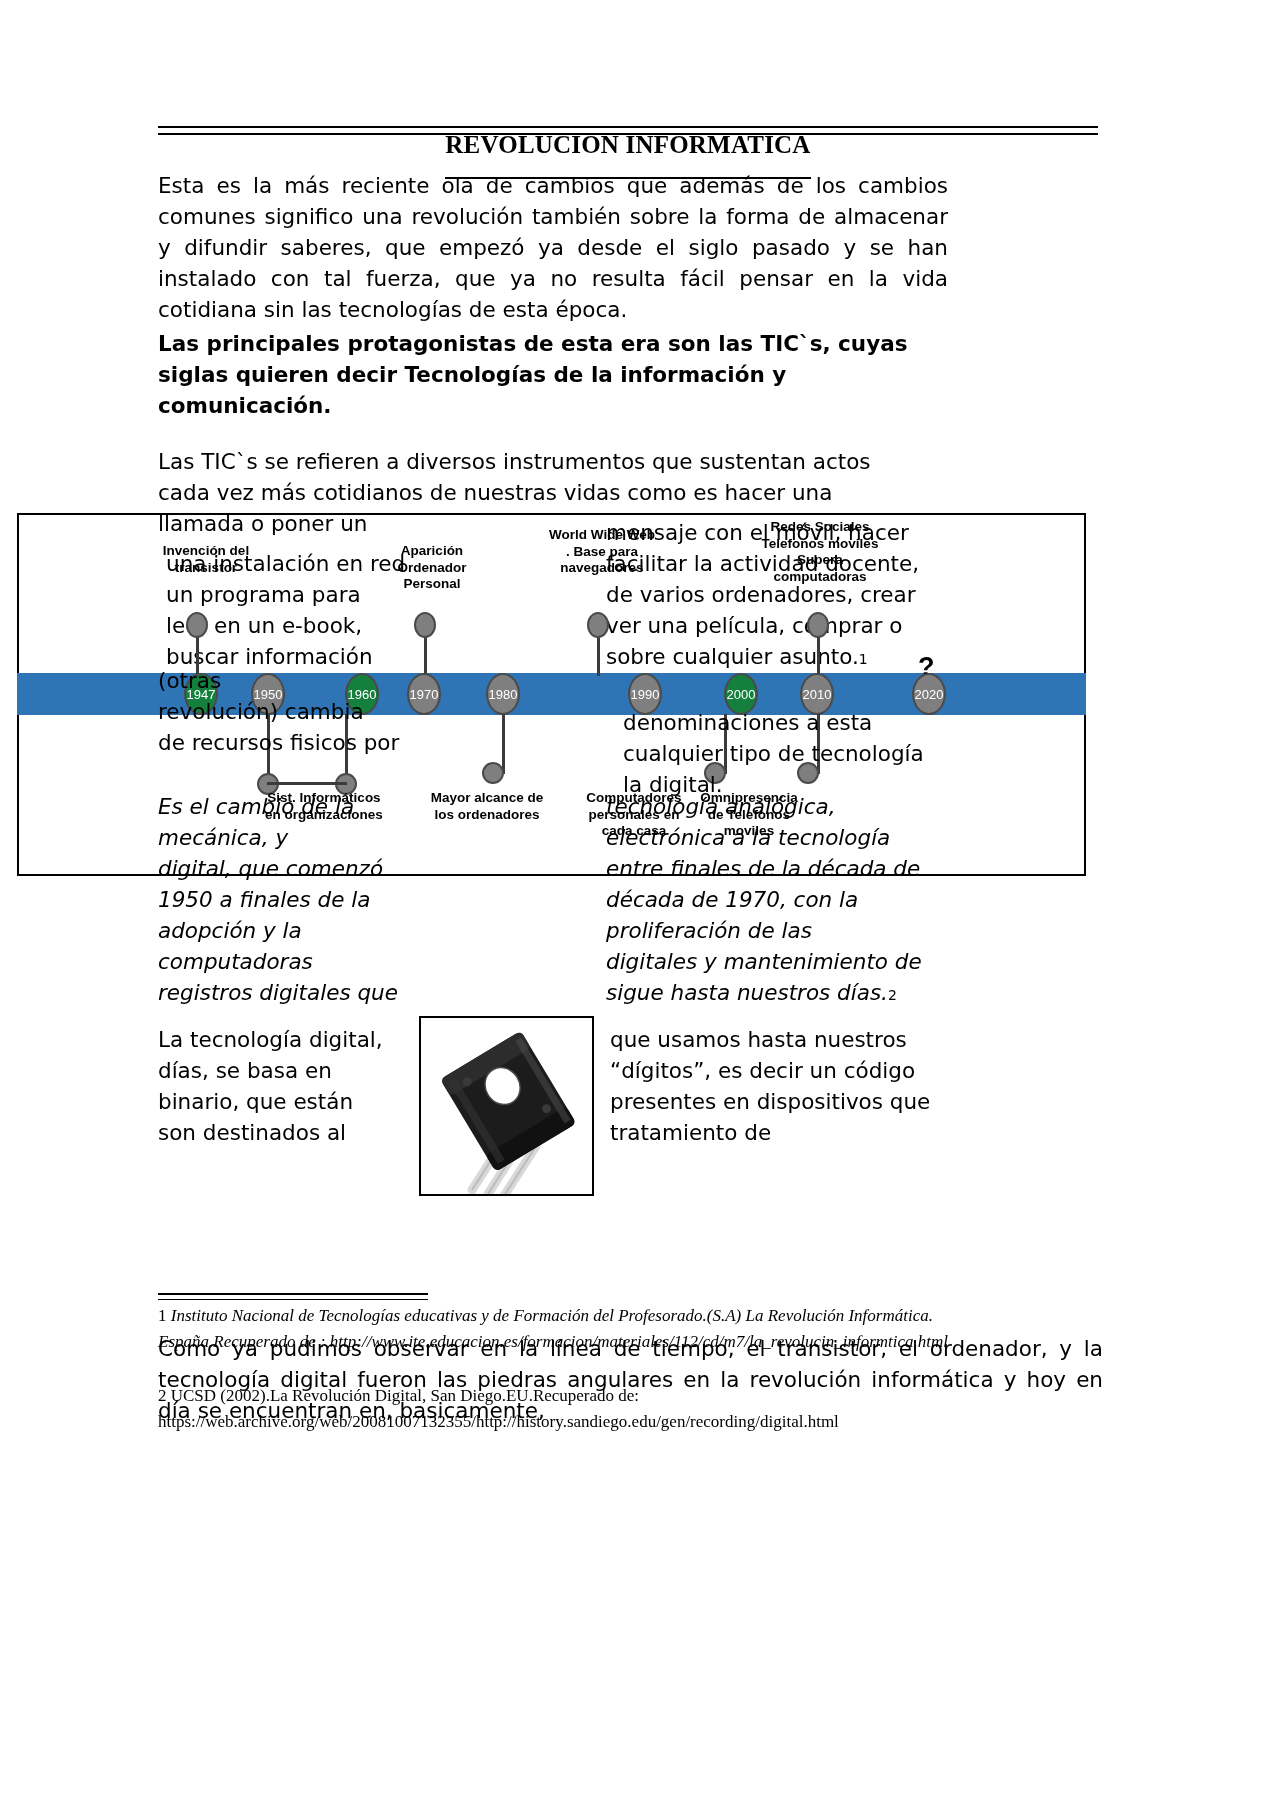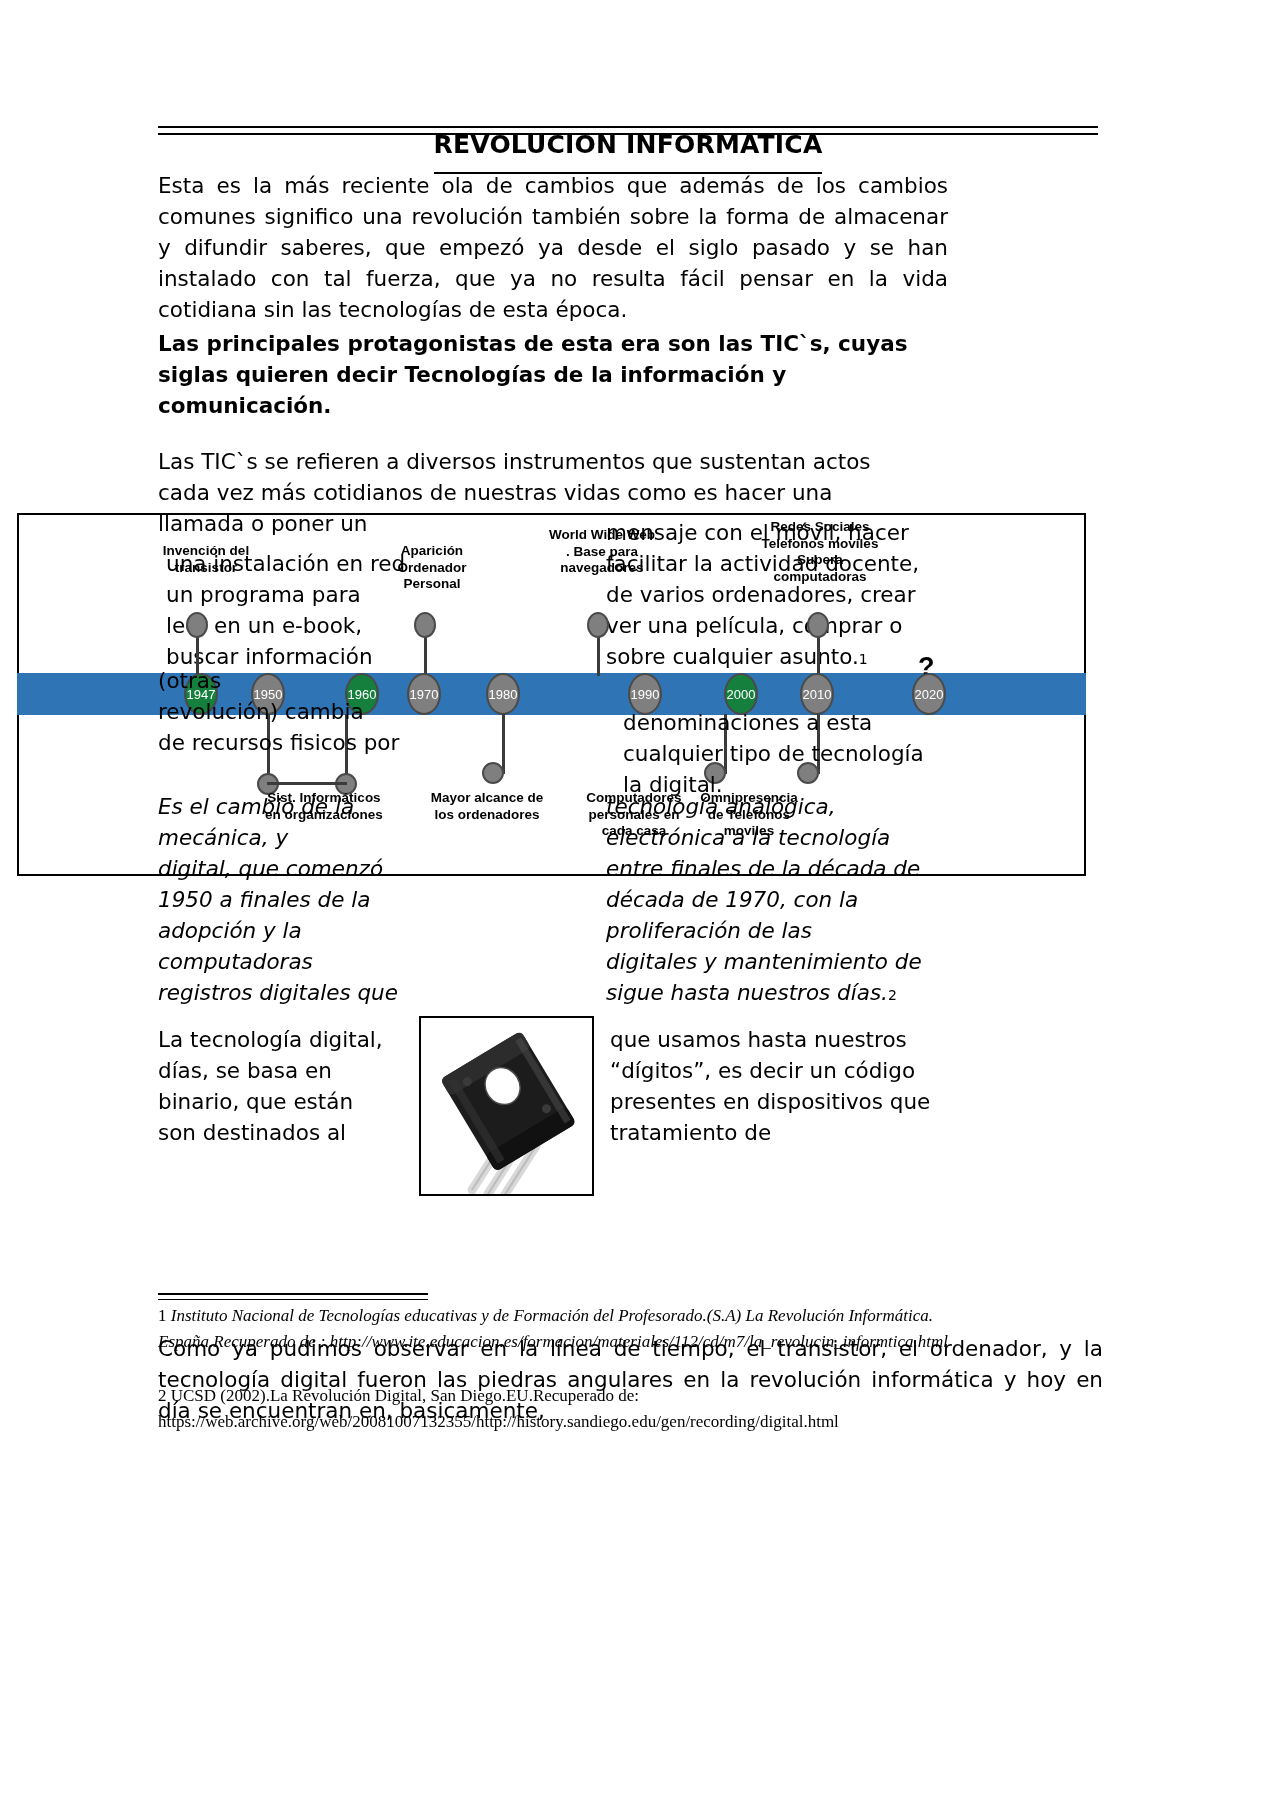--- a/index.html
+++ b/index.html
@@ -39,21 +39,22 @@
     left: 158px;
     top: 130px;
     width: 940px;
     text-align: center;
     font-size: 25px;
     font-weight: bold;
     letter-spacing: 0.2px;
   }
   .doc-title span {
     border-bottom: 2.5px solid #000;
-    padding-bottom: 13px;
+    padding-bottom: 19px;
+    font-family: Liberation Serif, serif;
   }
 
   
   .para {
     position: absolute;
     font-size: 21.5px;
     line-height: 31px;
     text-align: justify;
     color: #000;
   }

